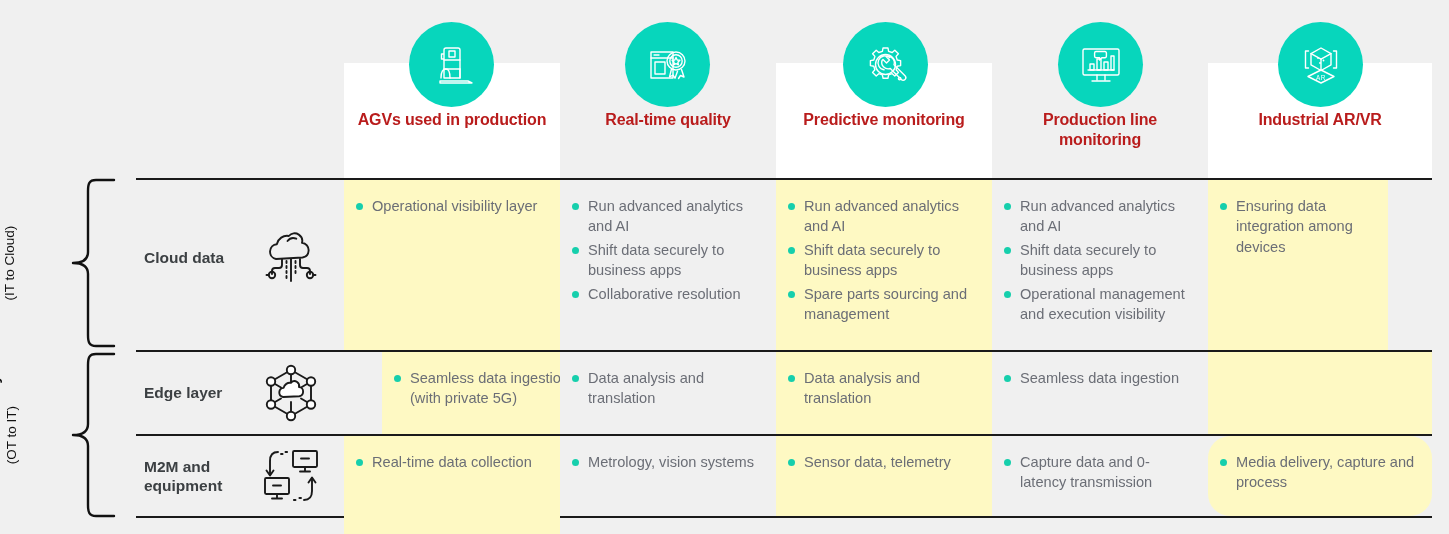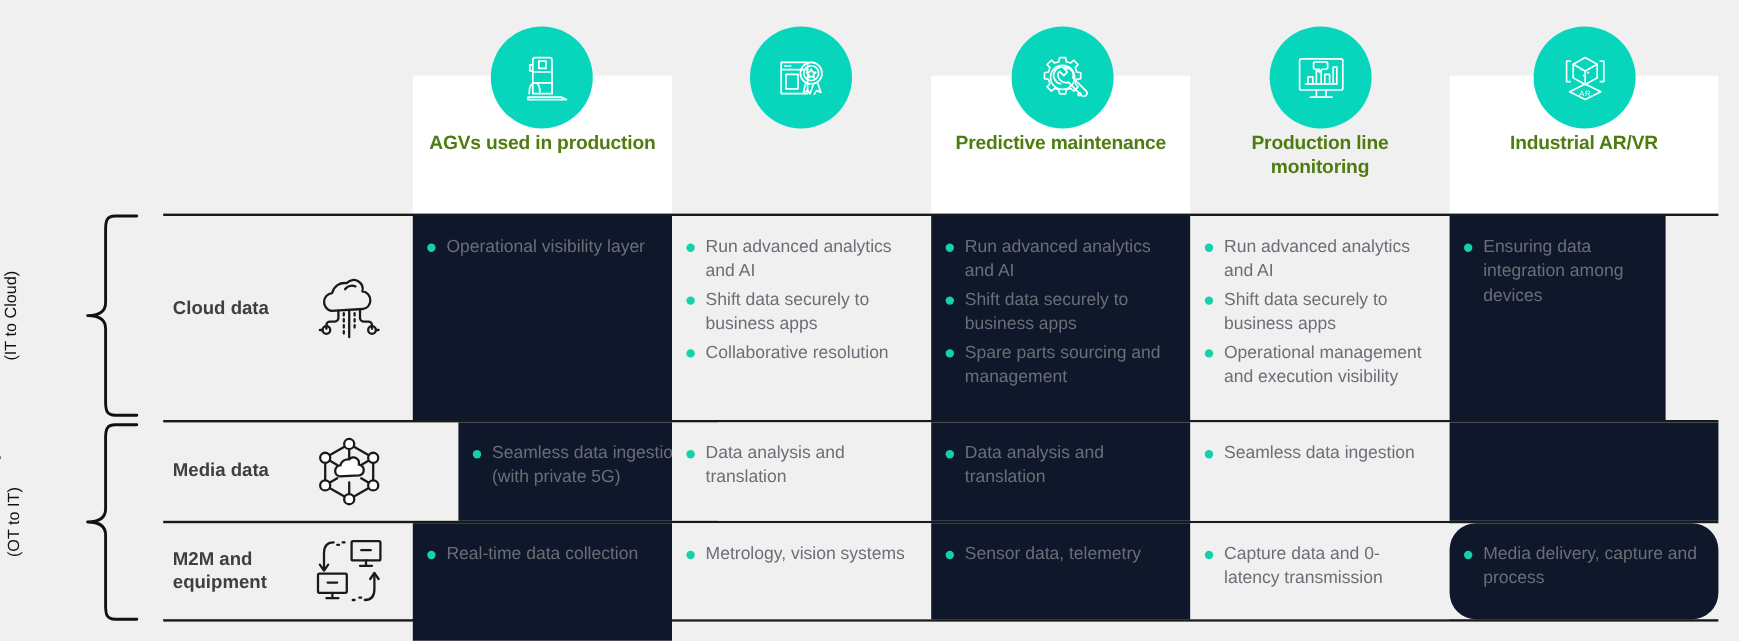--- a/index.html
+++ b/index.html
@@ -102,21 +102,21 @@
     flex-direction: column;
     align-items: center;
     justify-content: flex-start;
   }
   .colhead.alt { background: #f0f0f0; }
   .colhead.plain { background: #ffffff; }
   .colhead-spacer { height: 47px; }
   .colhead-title {
     font-size: 16px;
     font-weight: bold;
-    color: #4d7c0f;
+    color: #b91c1c;
     text-align: center;
     line-height: 1.28;
     padding: 0 8px;
     letter-spacing: -0.15px;
   }
 
   .circle-icon {
     position: absolute;
     top: 22px;
     width: 85px;
@@ -128,21 +128,21 @@
     justify-content: center;
   }
 
   
   .cell {
     position: absolute;
     box-sizing: border-box;
     padding: 16px 14px 10px 12px;
   }
   .cell.alt { background: #f0f0f0; }
-  .cell.plain { background: #0f172a; }
+  .cell.plain { background: #fef9c3; }
 
   .bullets {
     list-style: none;
     margin: 0;
     padding: 0;
   }
   .bullets li {
     position: relative;
     padding-left: 16px;
     margin-bottom: 3px;
@@ -215,37 +215,41 @@
       <rect x="22" y="11" width="6" height="6"></rect>
       <path d="M17 20 h16"></path>
       <path d="M17 29 h16"></path>
       <path d="M16.5 14 h-2 v5 h2"></path>
       <path d="M14 38 c0 -6 2 -9 5 -9 3 0 4 3 4 9"></path>
       <path d="M13 41 h28 l4 2 h-32z"></path>
       <path d="M33 38 v-9"></path>
     </svg>
   </div>
 
+  <div class="colhead alt" style="left:560px; width:216px;">
+    <div class="colhead-spacer"></div>
+    <div class="colhead-title">Real-time quality</div>
+  </div>
   <div class="circle-icon" style="left:625px;">
     <svg width="50" height="50" viewBox="0 0 50 50" fill="none" stroke="#ffffff" stroke-width="1.4" stroke-linecap="round" stroke-linejoin="round">
       <path d="M8 12 h22 v26 h-22z"></path>
       <path d="M8 18 h22"></path>
       <path d="M11 15 h5"></path>
       <path d="M12 22 h10 v12 h-10z"></path>
       <circle cx="33" cy="21" r="9"></circle>
       <circle cx="33" cy="21" r="6.2"></circle>
       <path d="M33 17.5 l1.2 2.5 2.7 .3 -2 1.9 .5 2.7 -2.4 -1.3 -2.4 1.3 .5 -2.7 -2 -1.9 2.7 -.3z"></path>
       <path d="M28.5 29 l-2 8 3.5 -1.8 2 3 2.5 -7"></path>
       <path d="M38.5 29.5 l2.5 7.5 -3.5 -1.5 -2 3"></path>
     </svg>
   </div>
 
   <div class="colhead plain" style="left:776px; width:216px;">
     <div class="colhead-spacer"></div>
-    <div class="colhead-title">Predictive maintenance</div>
+    <div class="colhead-title">Predictive monitoring</div>
   </div>
   <div class="circle-icon" style="left:843px;">
     <svg width="50" height="50" viewBox="0 0 50 50" fill="none" stroke="#ffffff" stroke-width="1.4" stroke-linecap="round" stroke-linejoin="round">
       <path d="M22 8 h5 l.6 3.4 3.6 1.1 2.6 -2.3 3.6 3.6 -2.3 2.6 1.1 3.6 3.4 .6 v5 l-3.4 .6 -1.1 3.6 2.3 2.6 -3.6 3.6 -2.6 -2.3 -3.6 1.1 -.6 3.4 h-5 l-.6 -3.4 -3.6 -1.1 -2.6 2.3 -3.6 -3.6 2.3 -2.6 -1.1 -3.6 -3.4 -.6 v-5 l3.4 -.6 1.1 -3.6 -2.3 -2.6 3.6 -3.6 2.6 2.3 3.6 -1.1z"></path>
       <circle cx="24.5" cy="24.5" r="10"></circle>
       <path d="M28.5 17.5 a7 7 0 1 0 -5.5 12.3"></path>
       <path d="M22 19.5 l3.5 3.5 3 -3 -3.5 -3.5 a6.5 6.5 0 0 1 8 8.3 l11 11 a2.6 2.6 0 0 1 -3.7 3.7 l-11 -11 a6.5 6.5 0 0 1 -8.3 -8z"></path>
       <circle cx="38.6" cy="38.6" r="1.2"></circle>
     </svg>
   </div>
@@ -337,21 +341,21 @@
         <li>Operational management and execution visibility</li>
       </ul>
   </div>
   <div class="cell plain" style="left:1208px; top:180px; width:180px; height:170px;">
     <ul class="bullets">
         <li>Ensuring data integration among devices</li>
       </ul>
   </div>
 
   <div class="rowlabel" style="top:352px; height:82px;">
-    <div class="rowlabel-name">Media data</div>
+    <div class="rowlabel-name">Edge layer</div>
     <div class="rowlabel-icon">
       <svg width="62" height="62" viewBox="0 0 62 62" fill="none" stroke="#1a1a1a" stroke-width="1.9" stroke-linecap="round" stroke-linejoin="round">
         <path d="M31 8 l20 11.5 v23 l-20 11.5 -20 -11.5 v-23z"></path>
         <path d="M31 13 v9 M31 40 v9"></path>
         <path d="M15 22 l6 3.5 M41 36.5 l6 3.5"></path>
         <path d="M15 40 l6 -3.5 M41 25.5 l6 -3.5"></path>
         <circle cx="31" cy="8" r="4.2" fill="#ffffff"></circle>
         <circle cx="51" cy="19.5" r="4.2" fill="#ffffff"></circle>
         <circle cx="51" cy="42.5" r="4.2" fill="#ffffff"></circle>
         <circle cx="31" cy="54" r="4.2" fill="#ffffff"></circle>

